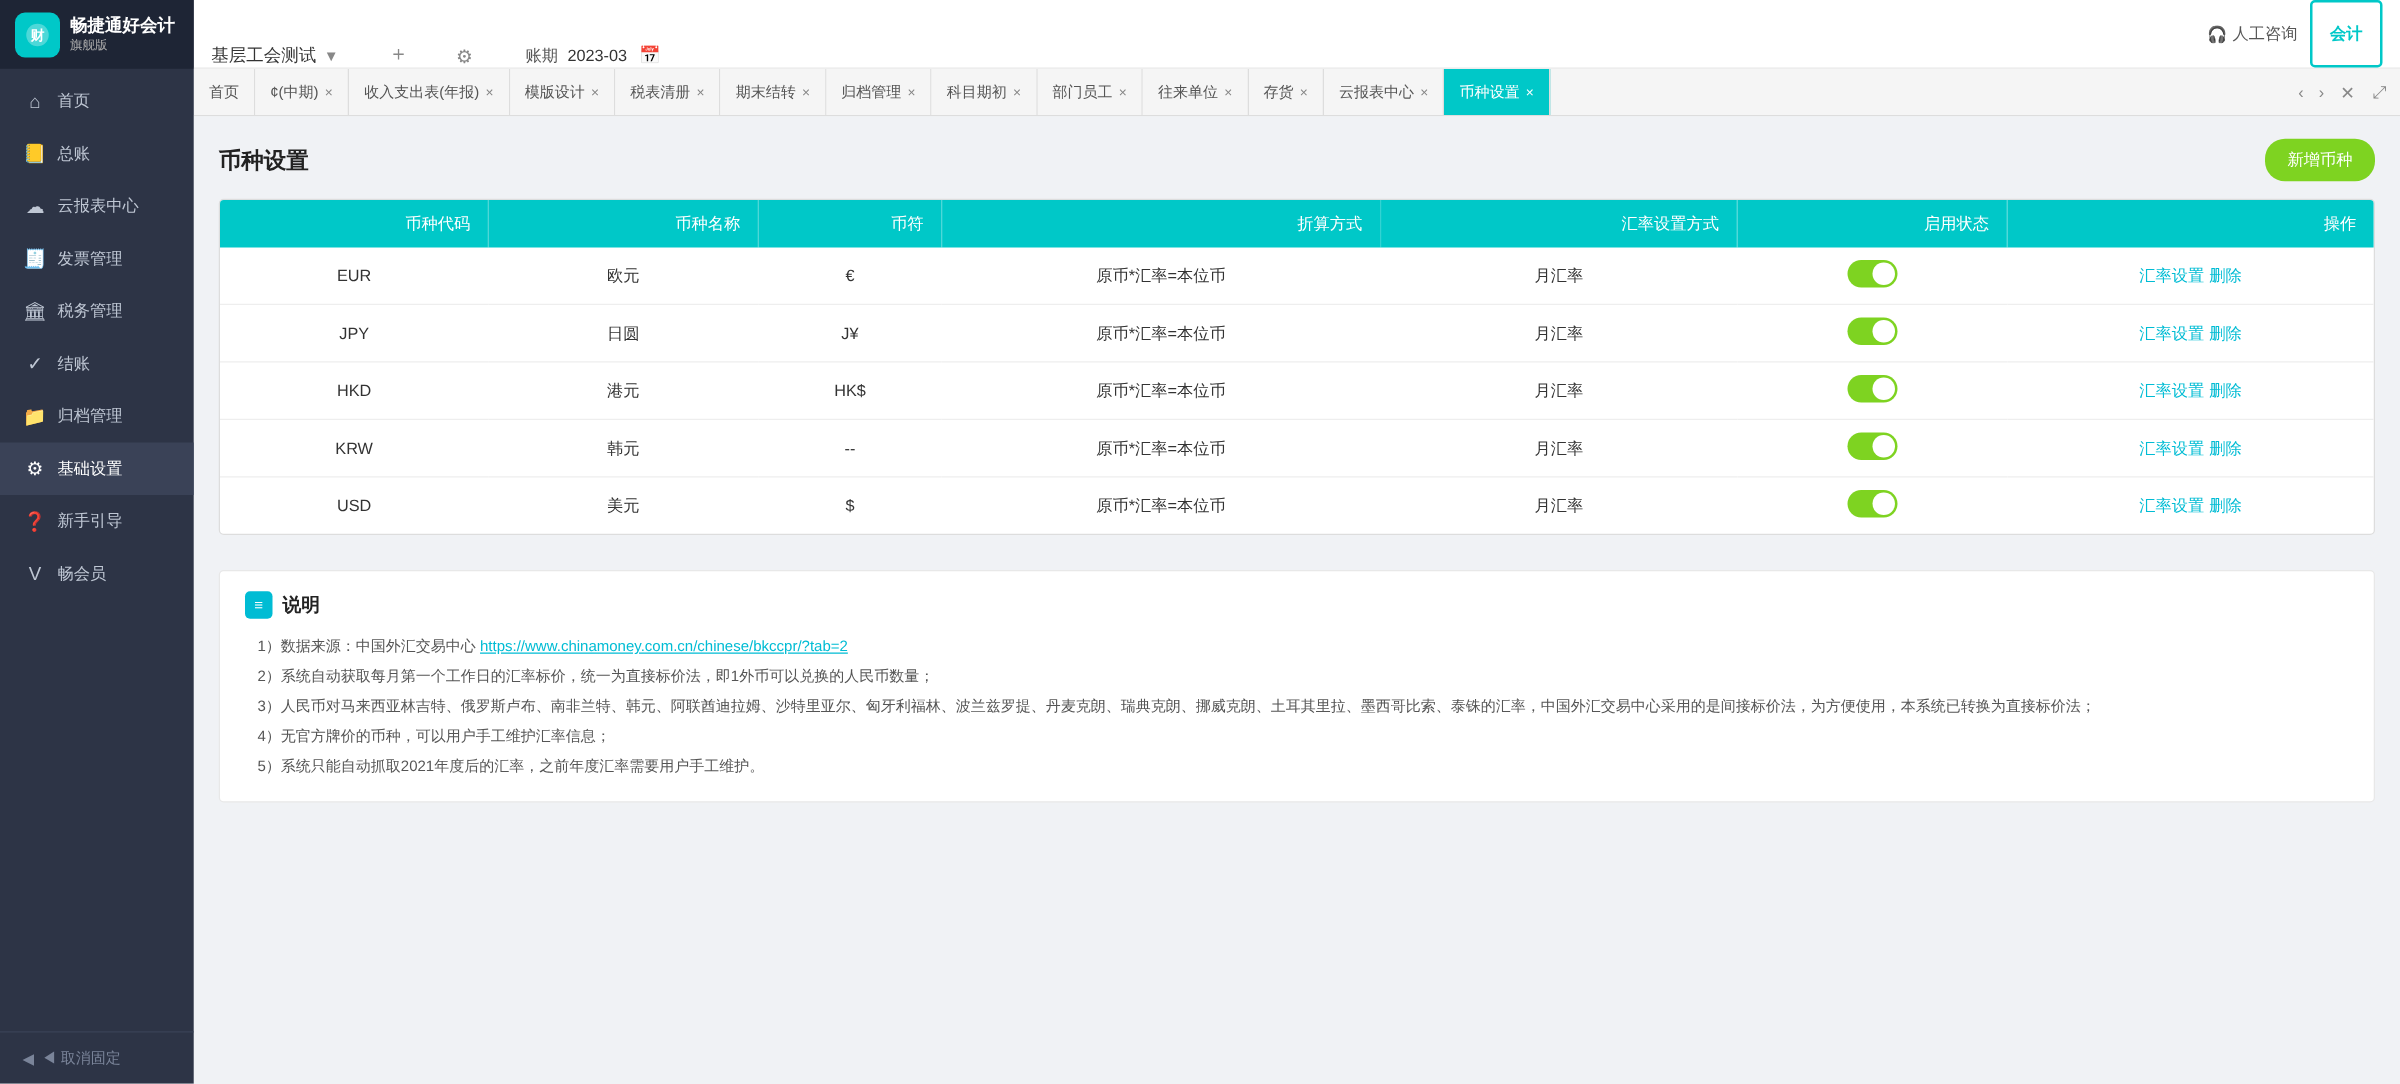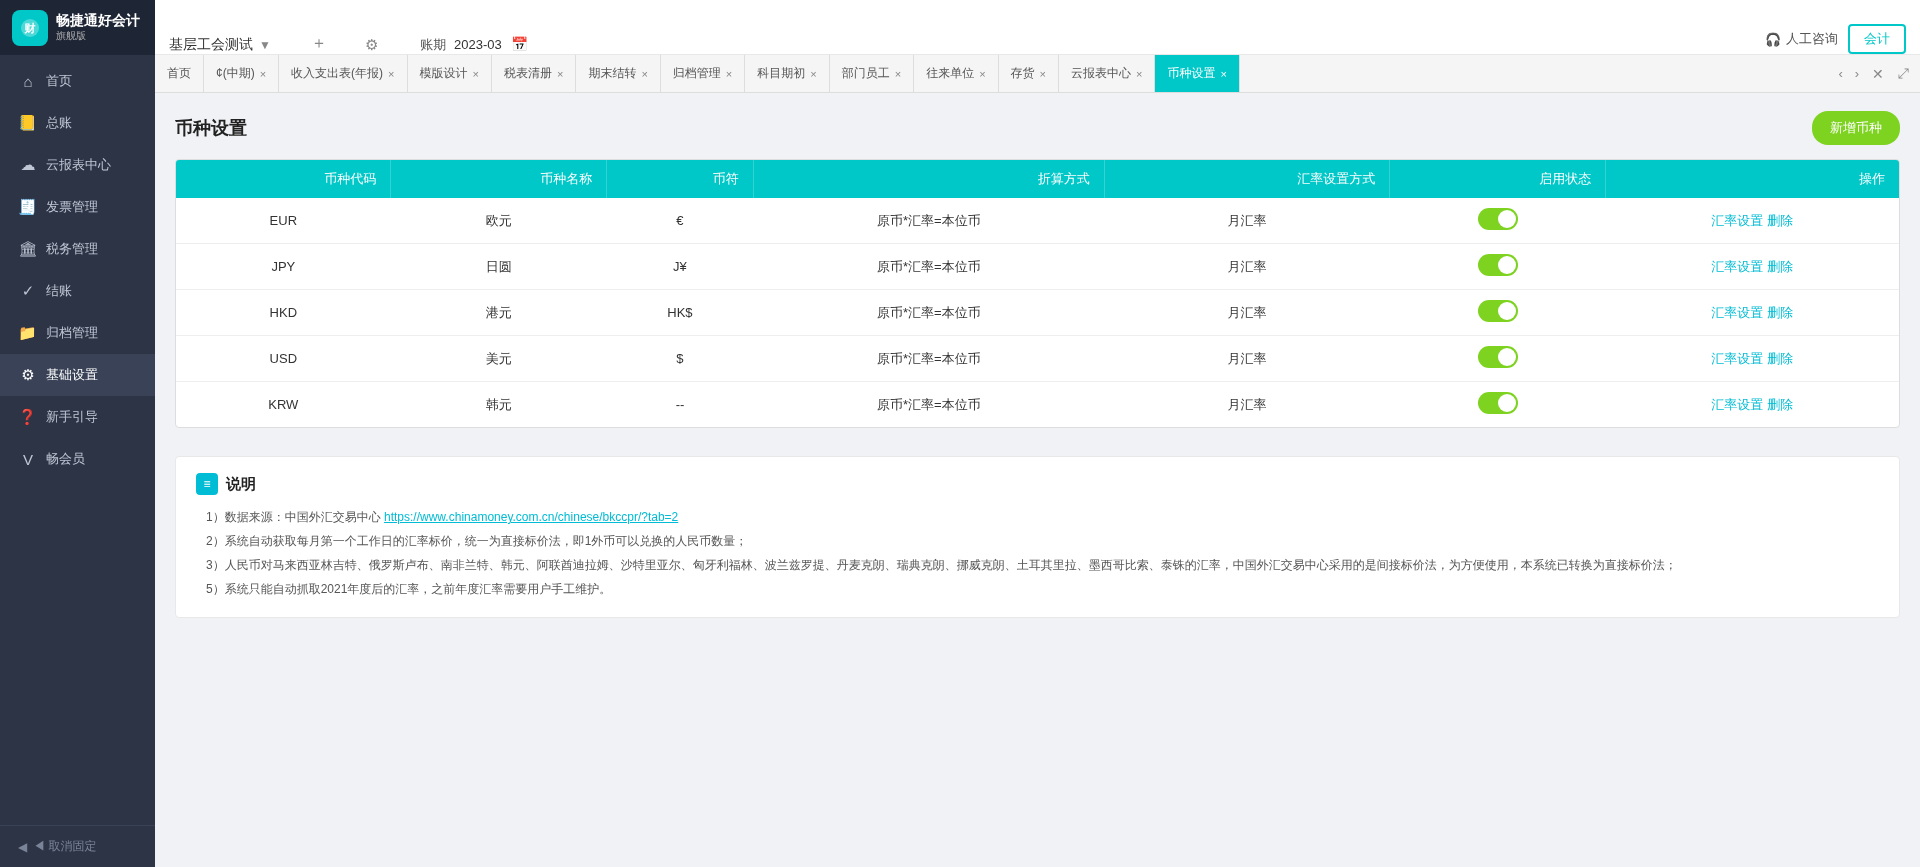--- a/index.html
+++ b/index.html
@@ -90,25 +90,25 @@
     .topbar-period { margin-left: 14px; font-size: 13px; color: #555; }
     .topbar-period-val { font-weight: 500; color: #333; margin-left: 4px; }
     .topbar-period-icon { margin-left: 6px; color: #00bcd4; font-size: 14px; }
     .topbar-right { margin-left: auto; display: flex; align-items: center; gap: 10px; }
     .topbar-service { display: flex; align-items: center; color: #555; font-size: 13px; cursor: pointer; }
     .topbar-service-icon { margin-right: 4px; }
     .topbar-account-btn {
       border: 2px solid #00c8c8;
       color: #00c8c8;
       background: #fff;
-      padding: 4px 14px;
+      padding: 16px 14px;
       border-radius: 4px;
       font-size: 13px;
       cursor: pointer;
-      font-weight: 400;
+      font-weight: 700;
     }
 
     
     .tabbar {
       background: #f5f5f5;
       height: 38px;
       display: flex;
       align-items: center;
       border-bottom: 1px solid #ddd;
       flex-shrink: 0;
@@ -490,43 +490,43 @@
       </div>
     </td>
     <td>
       <div class="td-action">
         <a class="action-link">汇率设置</a>
         <a class="action-delete">删除</a>
       </div>
     </td>
   </tr>
             <tr>
-    <td>USD</td>
-    <td>美元</td>
-    <td>$</td>
+    <td>KRW</td>
+    <td>韩元</td>
+    <td>--</td>
     <td>原币*汇率=本位币</td>
     <td>月汇率</td>
     <td>
       <div class="toggle">
         <div class="toggle-track">
           <div class="toggle-thumb"></div>
         </div>
       </div>
     </td>
     <td>
       <div class="td-action">
         <a class="action-link">汇率设置</a>
         <a class="action-delete">删除</a>
       </div>
     </td>
   </tr>
             <tr>
-    <td>KRW</td>
-    <td>韩元</td>
-    <td>--</td>
+    <td>USD</td>
+    <td>美元</td>
+    <td>$</td>
     <td>原币*汇率=本位币</td>
     <td>月汇率</td>
     <td>
       <div class="toggle">
         <div class="toggle-track">
           <div class="toggle-thumb"></div>
         </div>
       </div>
     </td>
     <td>
@@ -545,17 +545,18 @@
         <div class="notes-title-icon">≡</div>
         <span>说明</span>
       </div>
       <div class="notes-list">
         <div class="notes-item">
           1）数据来源：中国外汇交易中心
           <a class="notes-link">https://www.chinamoney.com.cn/chinese/bkccpr/?tab=2</a>
         </div>
         <div class="notes-item">2）系统自动获取每月第一个工作日的汇率标价，统一为直接标价法，即1外币可以兑换的人民币数量；</div>
         <div class="notes-item">3）人民币对马来西亚林吉特、俄罗斯卢布、南非兰特、韩元、阿联酋迪拉姆、沙特里亚尔、匈牙利福林、波兰兹罗提、丹麦克朗、瑞典克朗、挪威克朗、土耳其里拉、墨西哥比索、泰铢的汇率，中国外汇交易中心采用的是间接标价法，为方便使用，本系统已转换为直接标价法；</div>
+        <div class="notes-item">4）无官方牌价的币种，可以用户手工维护汇率信息；</div>
         <div class="notes-item">5）系统只能自动抓取2021年度后的汇率，之前年度汇率需要用户手工维护。</div>
       </div>
     </div>
   </div>
 </div>
 
 </body></html>

